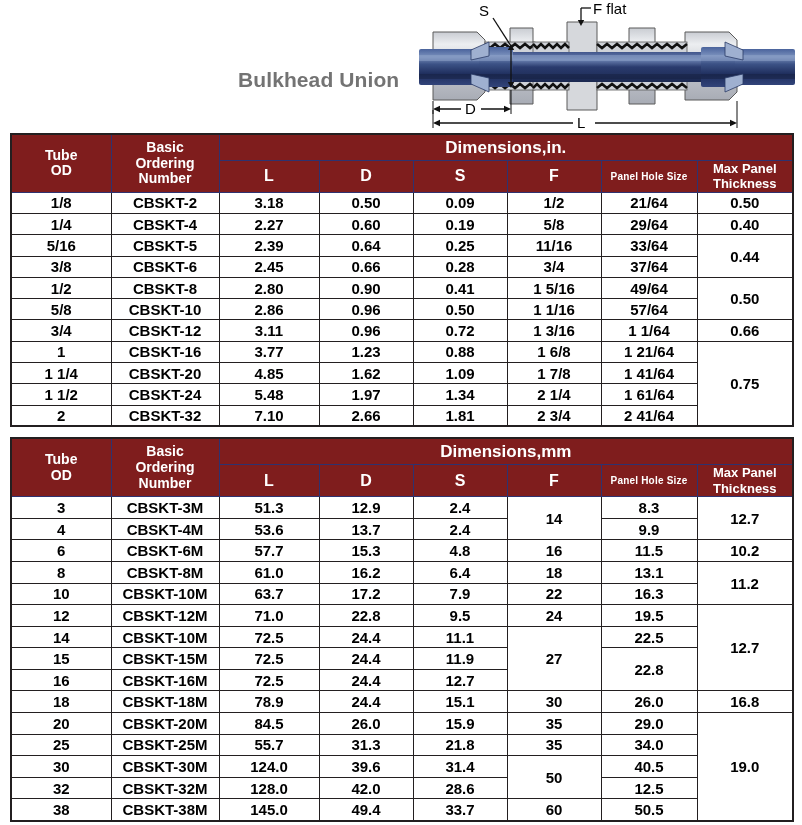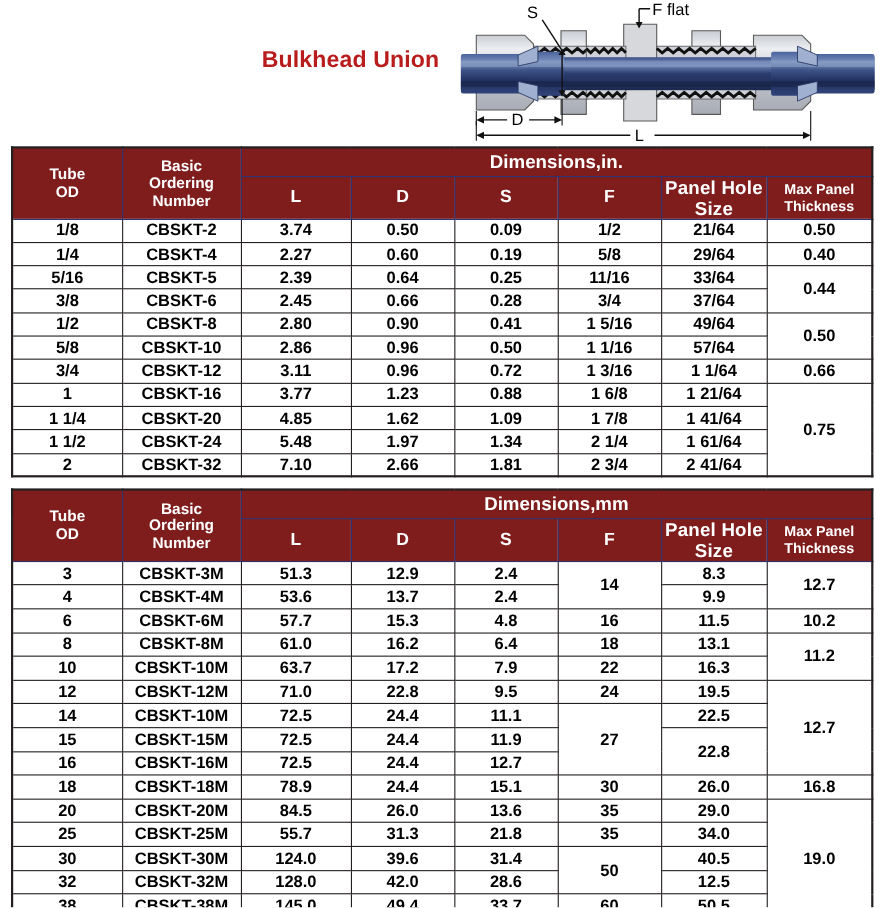--- a/index.html
+++ b/index.html
@@ -18,24 +18,24 @@
 
   
   #top-area {
     position: relative;
     height: 133px;
     width: 802px;
   }
   #product-title {
     position: absolute;
     left: 238px;
-    top: 43px;
+    top: 68px;
     font-size: 21px;
     font-weight: bold;
-    color: #b91c1c;
+    color: #737373;
     letter-spacing: 0.1px;
     white-space: nowrap;
   }
   #diagram {
     position: absolute;
     left: 415px;
     top: 2px;
     width: 385px;
     height: 128px;
   }
@@ -76,21 +76,21 @@
   }
   th.hd-group {
     font-size: 17px;
     height: 26px;
   }
   th.hd-sub {
     font-size: 16px;
     height: 32px;
   }
   th.hd-sub.small {
-    font-size: 17px;
+    font-size: 10px;
     letter-spacing: 0.2px;
   }
   th.hd-sub.two-line {
     font-size: 13px;
     line-height: 1.2;
   }
   .spec-table tbody td {
     background: #ffffff;
     color: #000000;
     font-size: 15px;
@@ -260,21 +260,21 @@
         <th class="hd-sub two-line">
           <span>Max Panel</span><br>
           <span>Thickness</span>
         </th>
       </tr>
     </thead>
     <tbody id="body-inch">
         <tr>
           <td>1/8</td>
           <td>CBSKT-2</td>
-          <td>3.74</td>
+          <td>3.18</td>
           <td>0.50</td>
           <td>0.09</td>
           <td>1/2</td>
           <td>21/64</td>
           <td>0.50</td>
         </tr>
         <tr>
           <td>1/4</td>
           <td>CBSKT-4</td>
           <td>2.27</td>
@@ -500,21 +500,21 @@
           <td>15.1</td>
           <td>30</td>
           <td>26.0</td>
           <td>16.8</td>
         </tr>
         <tr>
           <td>20</td>
           <td>CBSKT-20M</td>
           <td>84.5</td>
           <td>26.0</td>
-          <td>13.6</td>
+          <td>15.9</td>
           <td>35</td>
           <td>29.0</td>
           <td rowspan="5">19.0</td>
         </tr>
         <tr>
           <td>25</td>
           <td>CBSKT-25M</td>
           <td>55.7</td>
           <td>31.3</td>
           <td>21.8</td>

